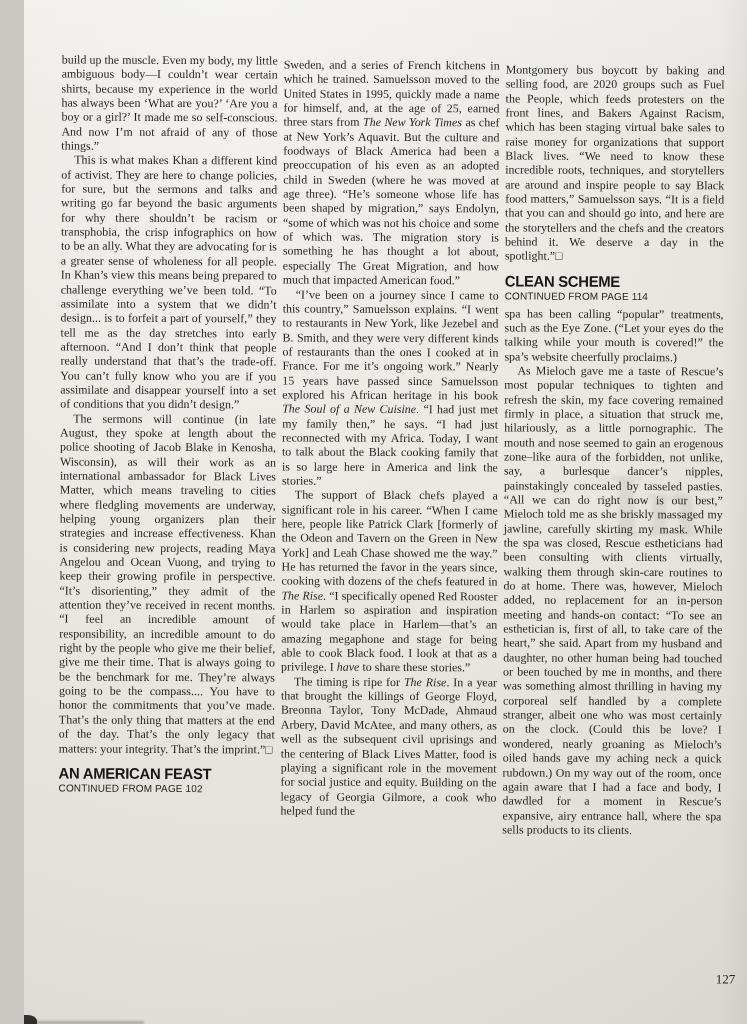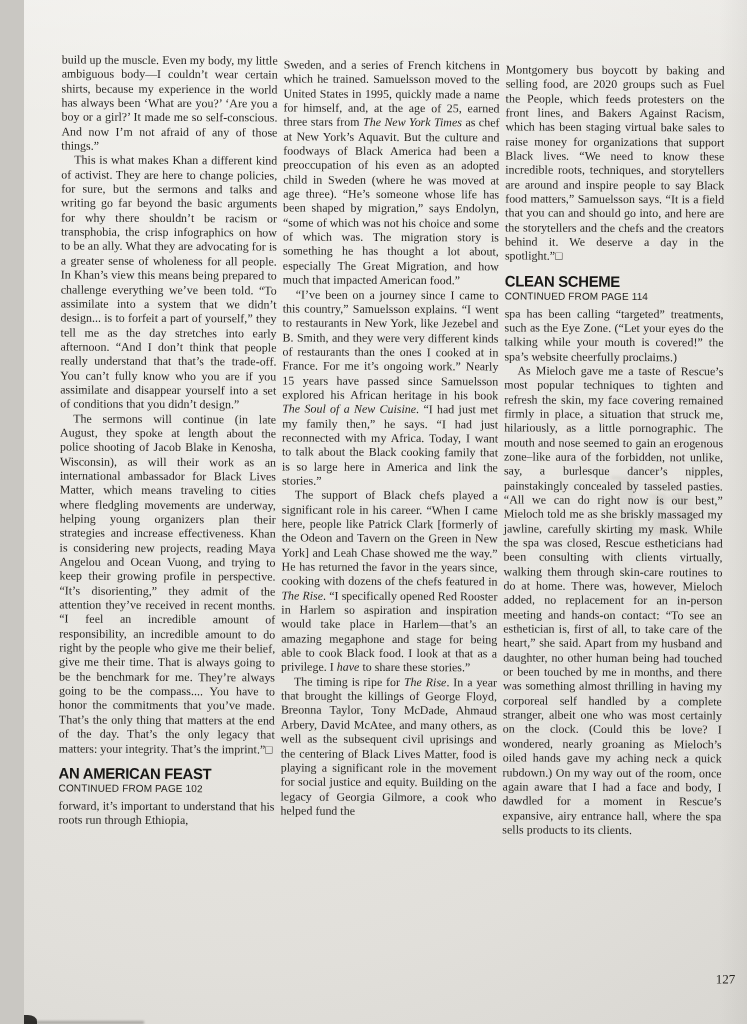--- a/index.html
+++ b/index.html
@@ -58,35 +58,34 @@
   <div class="ghost">In</div>
 
   <div class="tilt">
 
     <div class="col col-left">
       <p><span>build up the muscle. Even my body, my little ambiguous body—I couldn’t wear certain shirts, because my experience in the world has always been ‘What are you?’ ‘Are you a boy or a girl?’ It made me so self-conscious. And now I’m not afraid of any of those things.”</span></p>
       <p class="ind"><span>This is what makes Khan a different kind of activist. They are here to change policies, for sure, but the sermons and talks and writing go far beyond the basic arguments for why there shouldn’t be racism or transphobia, the crisp infographics on how to be an ally. What they are advocating for is a greater sense of wholeness for all people. In Khan’s view this means being prepared to challenge everything we’ve been told. “To assimilate into a system that we didn’t design... is to forfeit a part of yourself,” they tell me as the day stretches into early afternoon. “And I don’t think that people really understand that that’s the trade-off. You can’t fully know who you are if you assimilate and disappear yourself into a set of conditions that you didn’t design.”</span></p>
       <p class="ind"><span>The sermons will continue (in late August, they spoke at length about the police shooting of Jacob Blake in Kenosha, Wisconsin), as will their work as an international ambassador for Black Lives Matter, which means traveling to cities where fledgling movements are underway, helping young organizers plan their strategies and increase effectiveness. Khan is considering new projects, reading Maya Angelou and Ocean Vuong, and trying to keep their growing profile in perspective. “It’s disorienting,” they admit of the attention they’ve received in recent months. “I feel an incredible amount of responsibility, an incredible amount to do right by the people who give me their belief, give me their time. That is always going to be the benchmark for me. They’re always going to be the compass.... You have to honor the commitments that you’ve made. That’s the only thing that matters at the end of the day. That’s the only legacy that matters: your integrity. That’s the imprint.”□</span></p>
       <h2 class="sec-title">AN AMERICAN FEAST</h2>
       <div class="sec-cont">CONTINUED FROM PAGE 102</div>
-      <p><span>forward, it’s important to understand that his roots run through Ethiopia,</span></p>
     </div>
 
     <div class="col col-mid">
       <p><span>Sweden, and a series of French kitchens in which he trained. Samuelsson moved to the United States in 1995, quickly made a name for himself, and, at the age of 25, earned three stars from </span><i>The New York Times</i><span> as chef at New York’s Aquavit. But the culture and foodways of Black America had been a preoccupation of his even as an adopted child in Sweden (where he was moved at age three). “He’s someone whose life has been shaped by migration,” says Endolyn, “some of which was not his choice and some of which was. The migration story is something he has thought a lot about, especially The Great Migration, and how much that impacted American food.”</span></p>
       <p class="ind"><span>“I’ve been on a journey since I came to this country,” Samuelsson explains. “I went to restaurants in New York, like Jezebel and B. Smith, and they were very different kinds of restaurants than the ones I cooked at in France. For me it’s ongoing work.” Nearly 15 years have passed since Samuelsson explored his African heritage in his book </span><i>The Soul of a New Cuisine</i><span>. “I had just met my family then,” he says. “I had just reconnected with my Africa. Today, I want to talk about the Black cooking family that is so large here in America and link the stories.”</span></p>
       <p class="ind"><span>The support of Black chefs played a significant role in his career. “When I came here, people like Patrick Clark [formerly of the Odeon and Tavern on the Green in New York] and Leah Chase showed me the way.” He has returned the favor in the years since, cooking with dozens of the chefs featured in </span><i>The Rise</i><span>. “I specifically opened Red Rooster in Harlem so aspiration and inspiration would take place in Harlem—that’s an amazing megaphone and stage for being able to cook Black food. I look at that as a privilege. I </span><i>have</i><span> to share these stories.”</span></p>
       <p class="ind"><span>The timing is ripe for </span><i>The Rise</i><span>. In a year that brought the killings of George Floyd, Breonna Taylor, Tony McDade, Ahmaud Arbery, David McAtee, and many others, as well as the subsequent civil uprisings and the centering of Black Lives Matter, food is playing a significant role in the movement for social justice and equity. Building on the legacy of Georgia Gilmore, a cook who helped fund the</span></p>
     </div>
 
     <div class="col col-right">
       <p><span>Montgomery bus boycott by baking and selling food, are 2020 groups such as Fuel the People, which feeds protesters on the front lines, and Bakers Against Racism, which has been staging virtual bake sales to raise money for organizations that support Black lives. “We need to know these incredible roots, techniques, and storytellers are around and inspire people to say Black food matters,” Samuelsson says. “It is a field that you can and should go into, and here are the storytellers and the chefs and the creators behind it. We deserve a day in the spotlight.”□</span></p>
       <h2 class="sec-title">CLEAN SCHEME</h2>
       <div class="sec-cont">CONTINUED FROM PAGE 114</div>
-      <p><span>spa has been calling “targeted” treatments, such as the Eye Zone. (“Let your eyes do the talking while your mouth is covered!” the spa’s website cheerfully proclaims.)</span></p>
+      <p><span>spa has been calling “popular” treatments, such as the Eye Zone. (“Let your eyes do the talking while your mouth is covered!” the spa’s website cheerfully proclaims.)</span></p>
       <p class="ind"><span>As Mieloch gave me a taste of Rescue’s most popular techniques to tighten and refresh the skin, my face covering remained firmly in place, a situation that struck me, hilariously, as a little pornographic. The mouth and nose seemed to gain an erogenous zone–like aura of the forbidden, not unlike, say, a burlesque dancer’s nipples, painstakingly concealed by tasseled pasties. “All we can do right now is our best,” Mieloch told me as she briskly massaged my jawline, carefully skirting my mask. While the spa was closed, Rescue estheticians had been consulting with clients virtually, walking them through skin-care routines to do at home. There was, however, Mieloch added, no replacement for an in-person meeting and hands-on contact: “To see an esthetician is, first of all, to take care of the heart,” she said. Apart from my husband and daughter, no other human being had touched or been touched by me in months, and there was something almost thrilling in having my corporeal self handled by a complete stranger, albeit one who was most certainly on the clock. (Could this be love? I wondered, nearly groaning as Mieloch’s oiled hands gave my aching neck a quick rubdown.) On my way out of the room, once again aware that I had a face and body, I dawdled for a moment in Rescue’s expansive, airy entrance hall, where the spa sells products to its clients.</span></p>
     </div>
 
     <div class="pagenum">127</div>
   </div>
 
   <div class="edge-shadow"></div>
   <div class="corner-mark"></div>
 </div>
 

